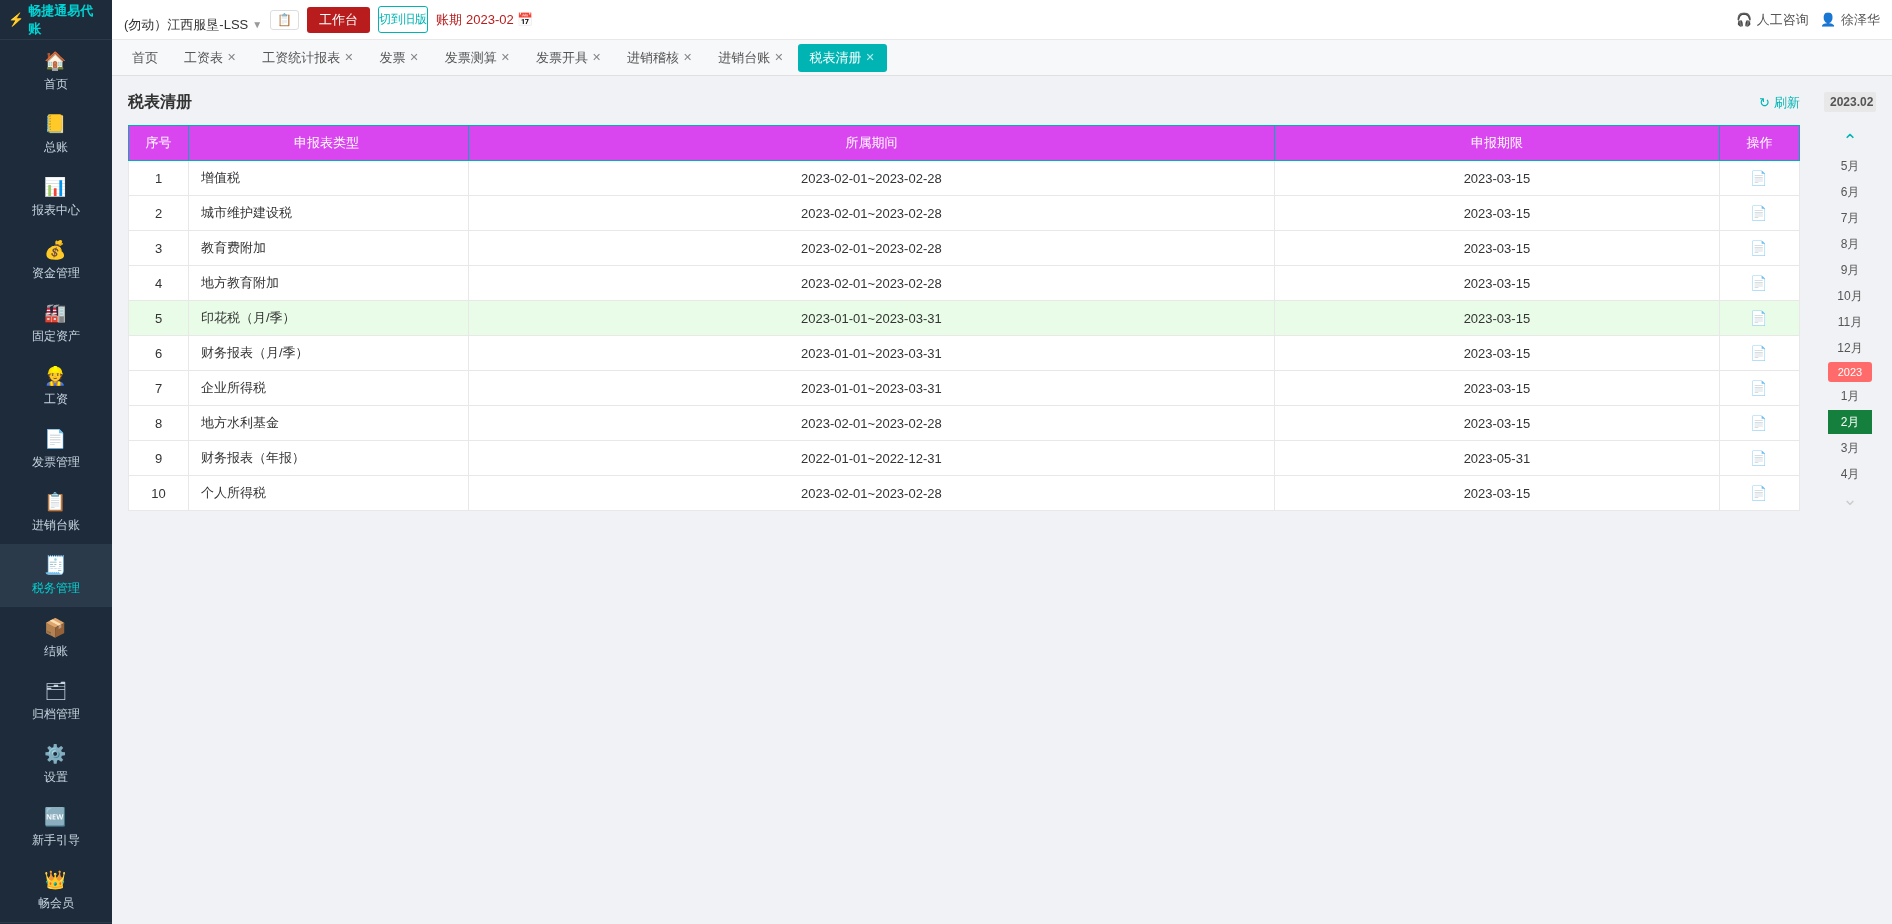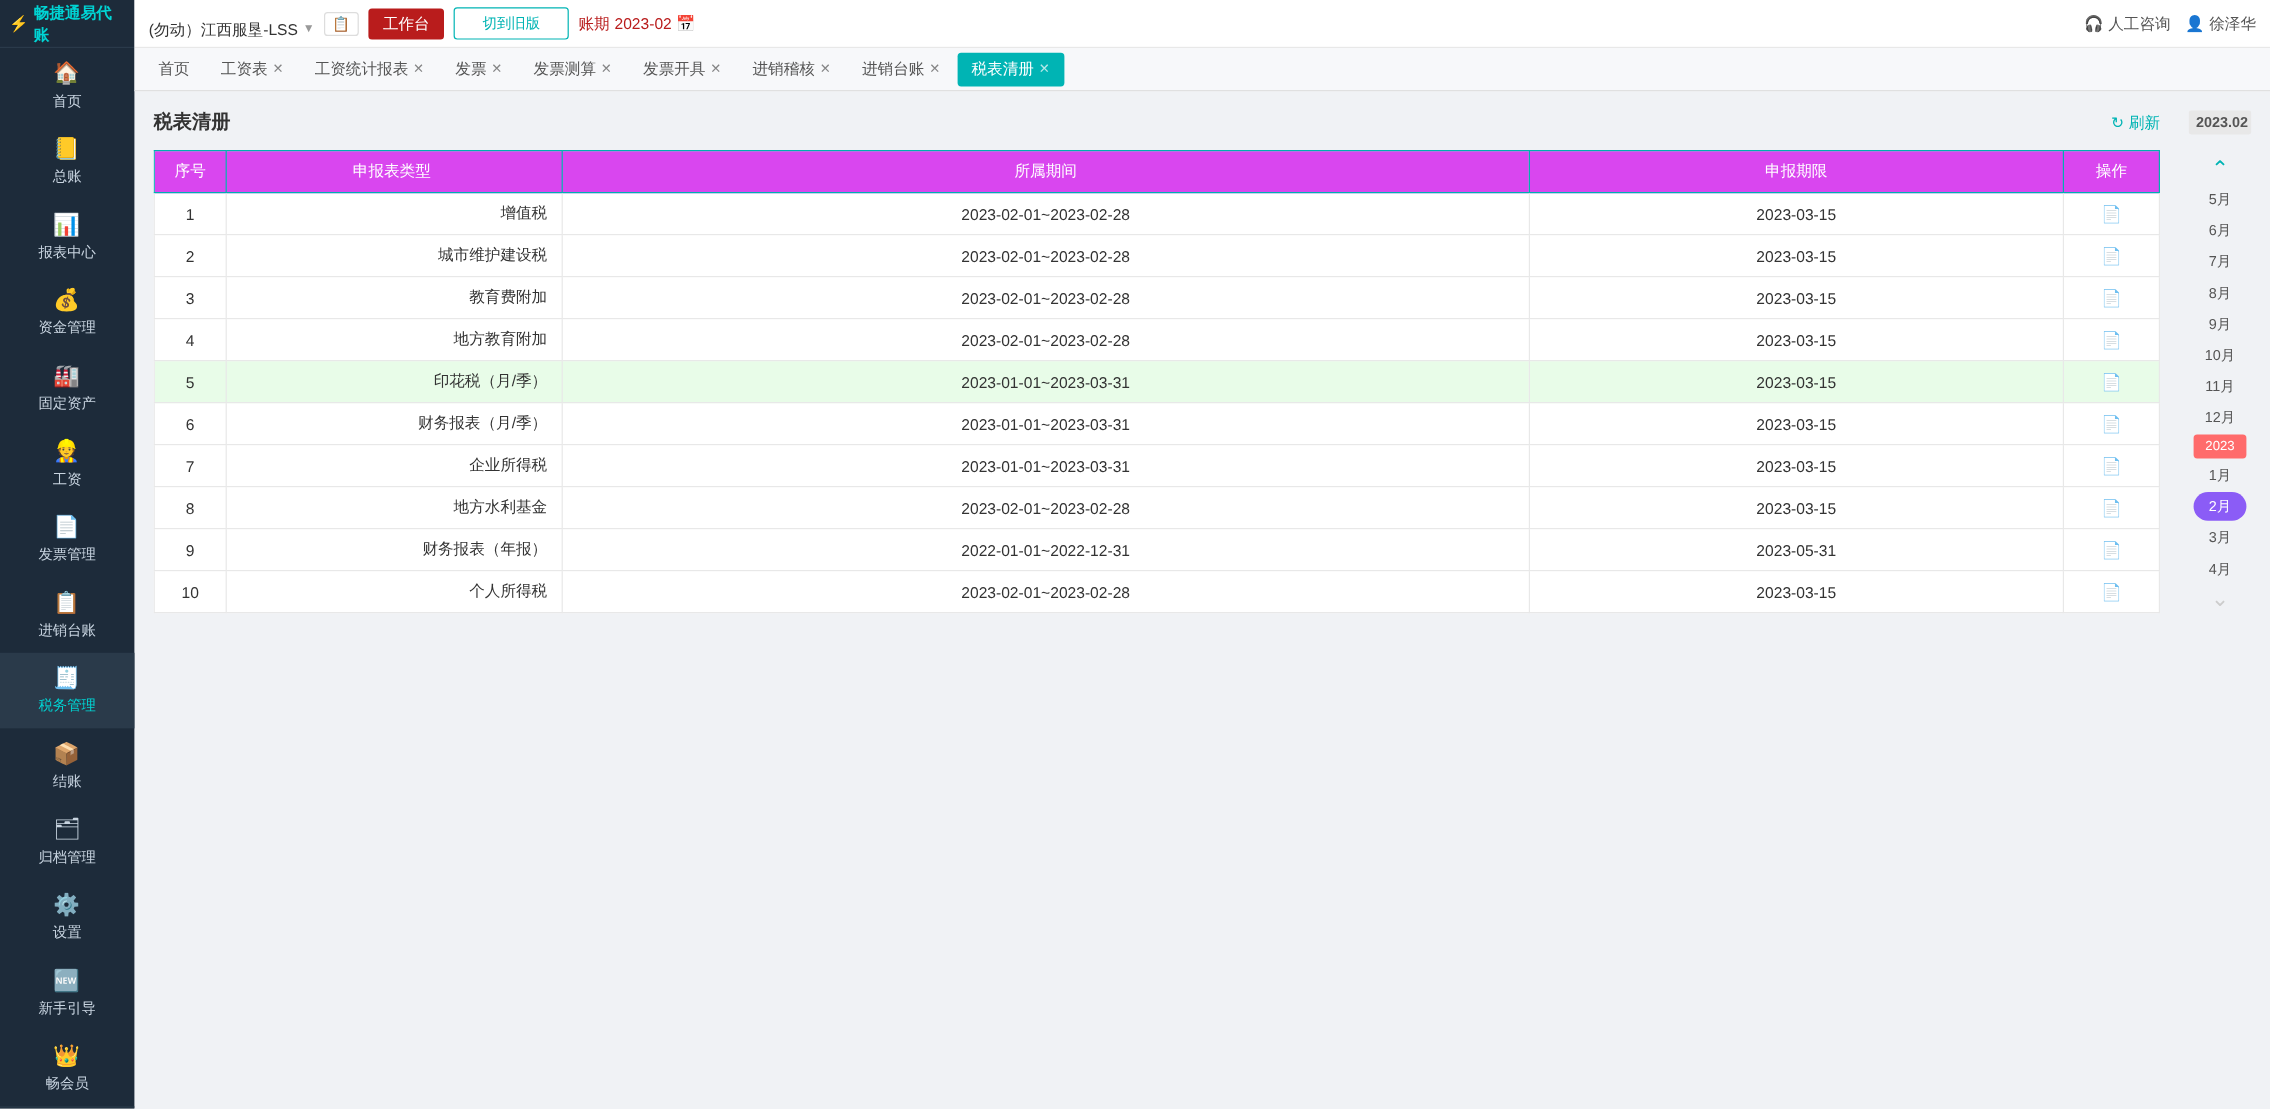--- a/index.html
+++ b/index.html
@@ -95,21 +95,21 @@
       border-radius: 3px;
       padding: 4px 12px;
       cursor: pointer;
       font-size: 13px;
     }
     .header-switch-btn {
       background: none;
       border: 1px solid #00b4b4;
       color: #00b4b4;
       border-radius: 3px;
-      padding: 4px 23px;
+      padding: 4px 0;
       cursor: pointer;
       font-size: 12px;
     }
     .header-period {
       display: flex;
       align-items: center;
       gap: 4px;
       font-size: 13px;
       color: #b91c1c;
     }
@@ -211,21 +211,21 @@
       border-bottom: 1px solid #e8e8e8;
     }
     .data-table tbody tr.highlighted { background: #e8fce8; }
     .data-table tbody td {
       padding: 8px 12px;
       text-align: center;
       font-size: 13px;
       color: #333;
       border: 1px solid #e8e8e8;
     }
-    .data-table tbody td.name-col { text-align: right; }
+    .data-table tbody td.name-col { text-align: left; }
 
     .action-icon {
       cursor: pointer;
       color: #999;
       font-size: 14px;
     }
 
     
     .calendar-panel {
       width: 52px;
@@ -257,21 +257,21 @@
       width: 44px;
       height: 24px;
       display: flex;
       align-items: center;
       justify-content: center;
       cursor: pointer;
       font-size: 12px;
       color: #555;
       border-radius: 2px;
     }
-    .cal-item.active { background: #8b5cf6; color: #fff; border-radius: 12px; }
+    .cal-item.active { background: #15803d; color: #fff; border-radius: 0; }
     .cal-item.year-label { background: #ff6b6b; color: #fff; border-radius: 3px; font-size: 11px; height: 20px; }
     .cal-down-btn {
       color: #ccc;
       cursor: pointer;
       font-size: 18px;
       width: 100%;
       text-align: center;
     }
   </style>
 </head>

